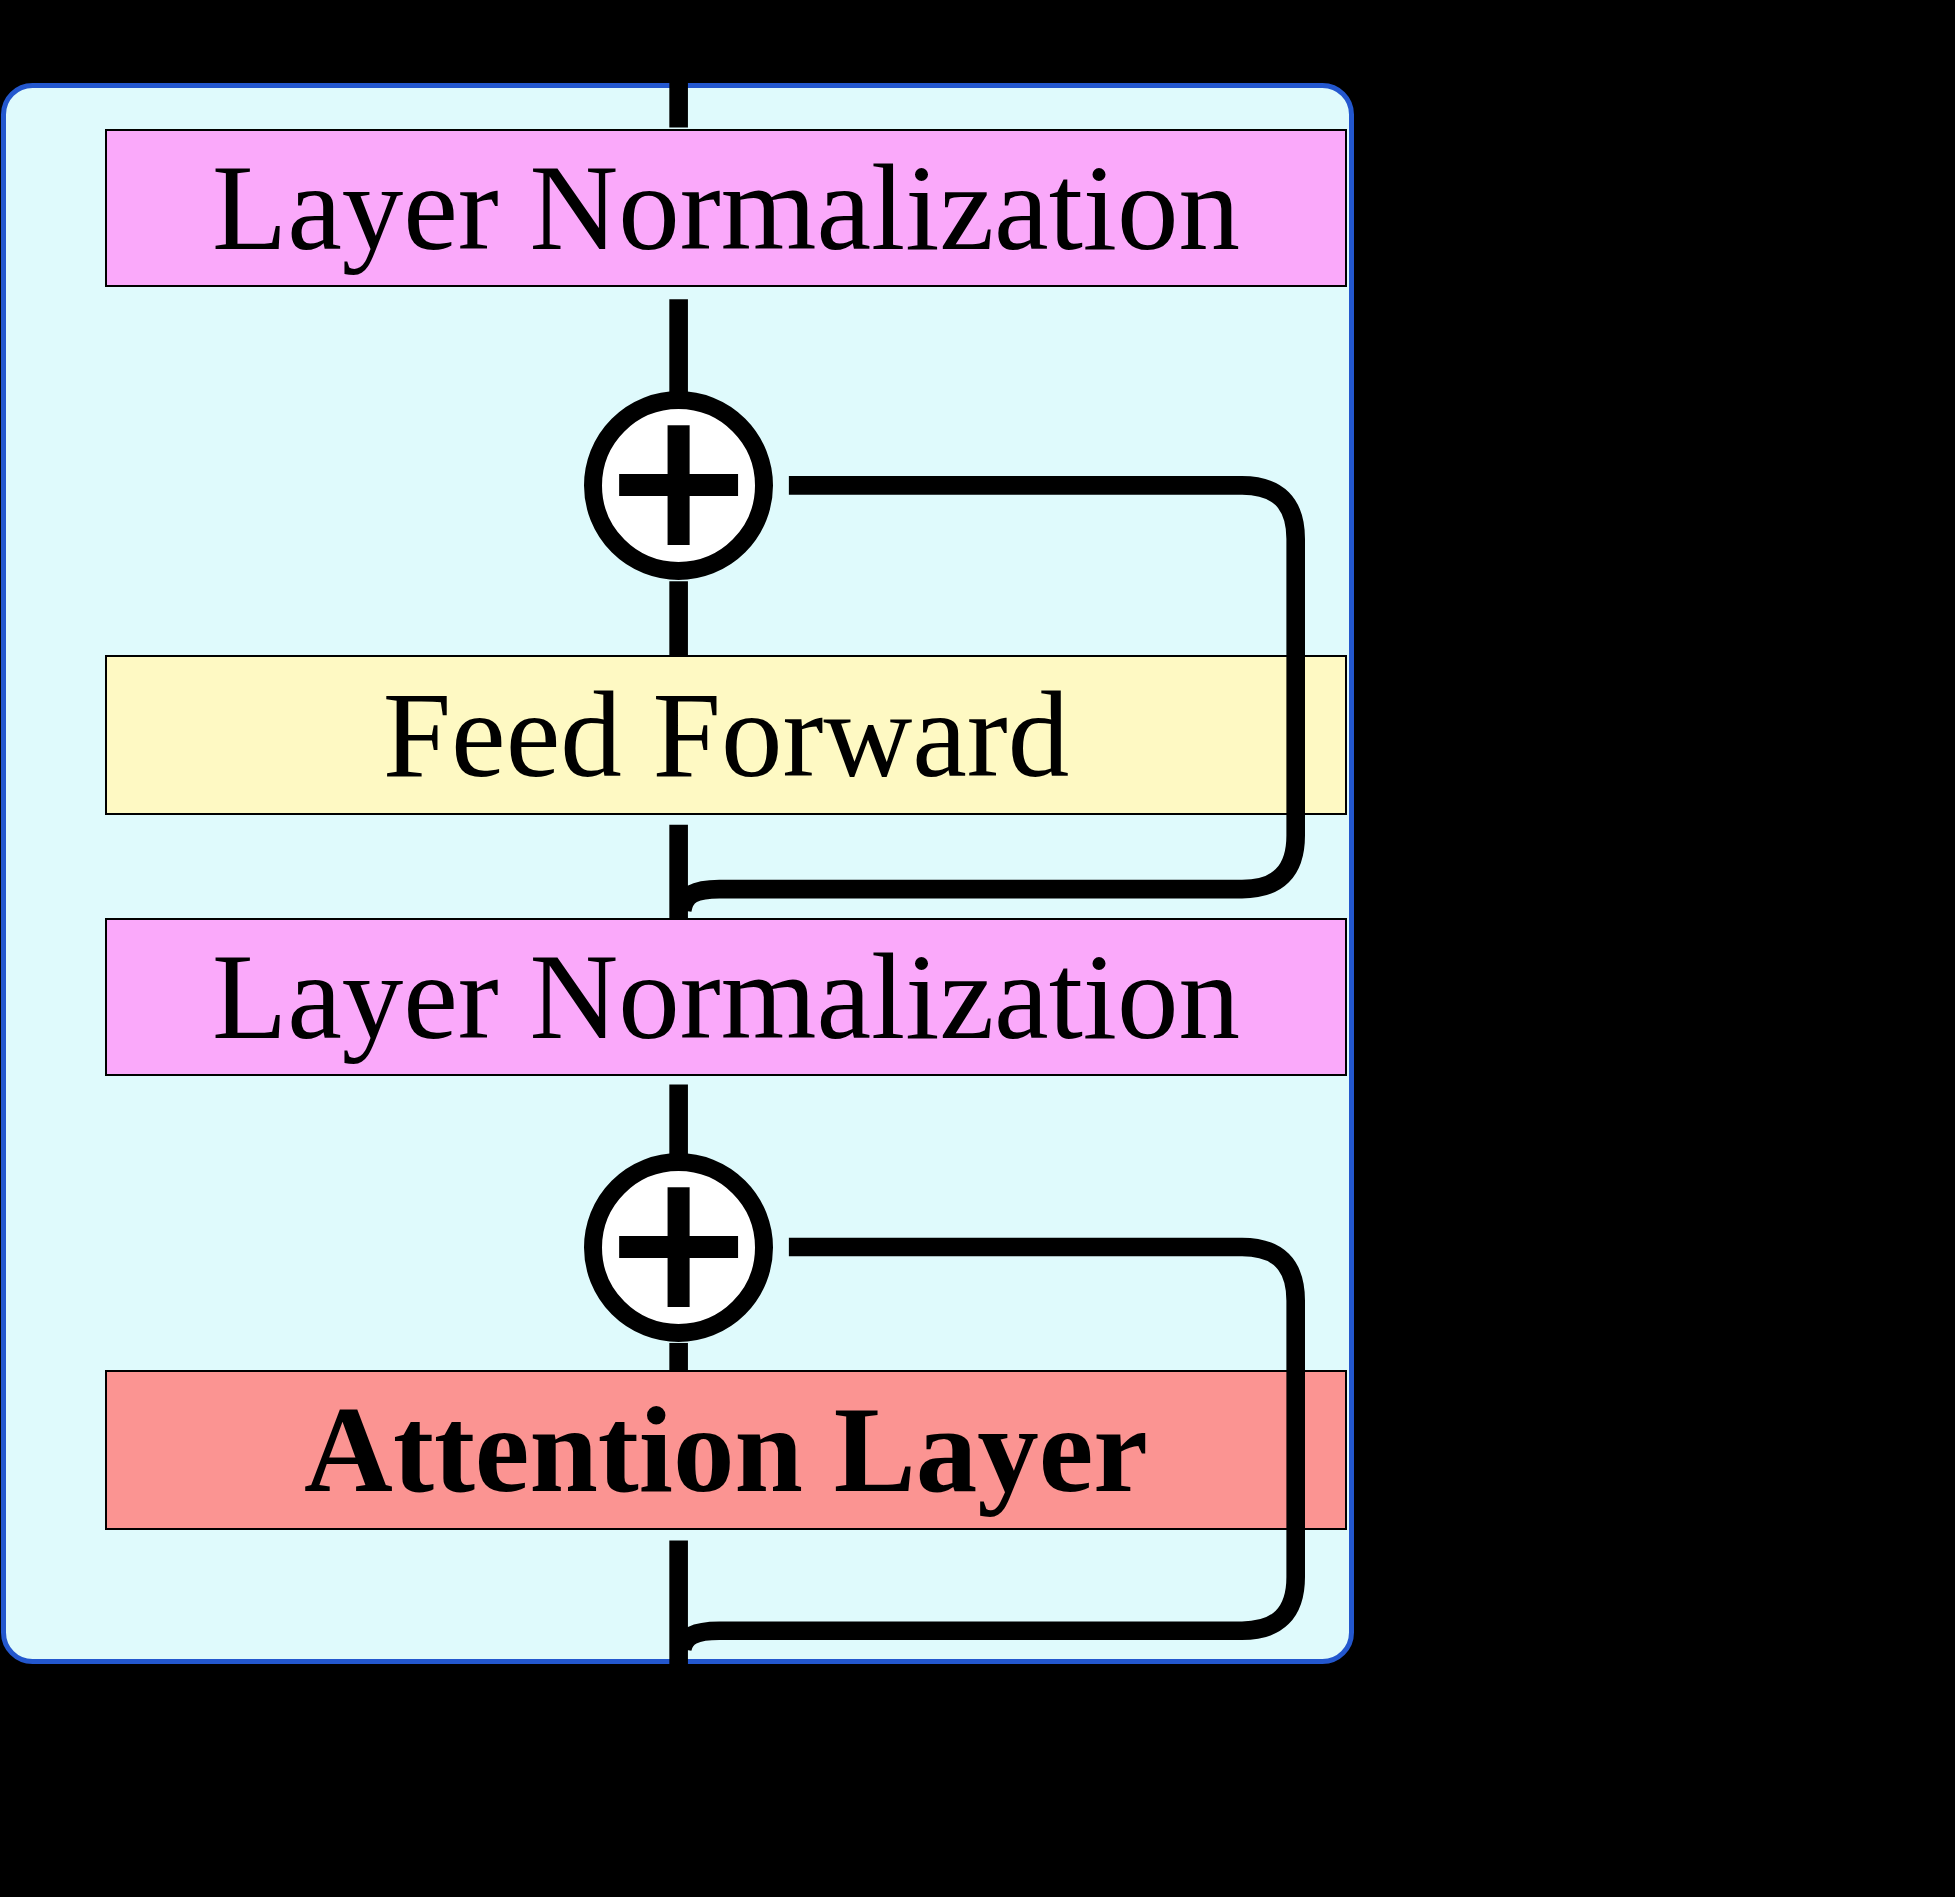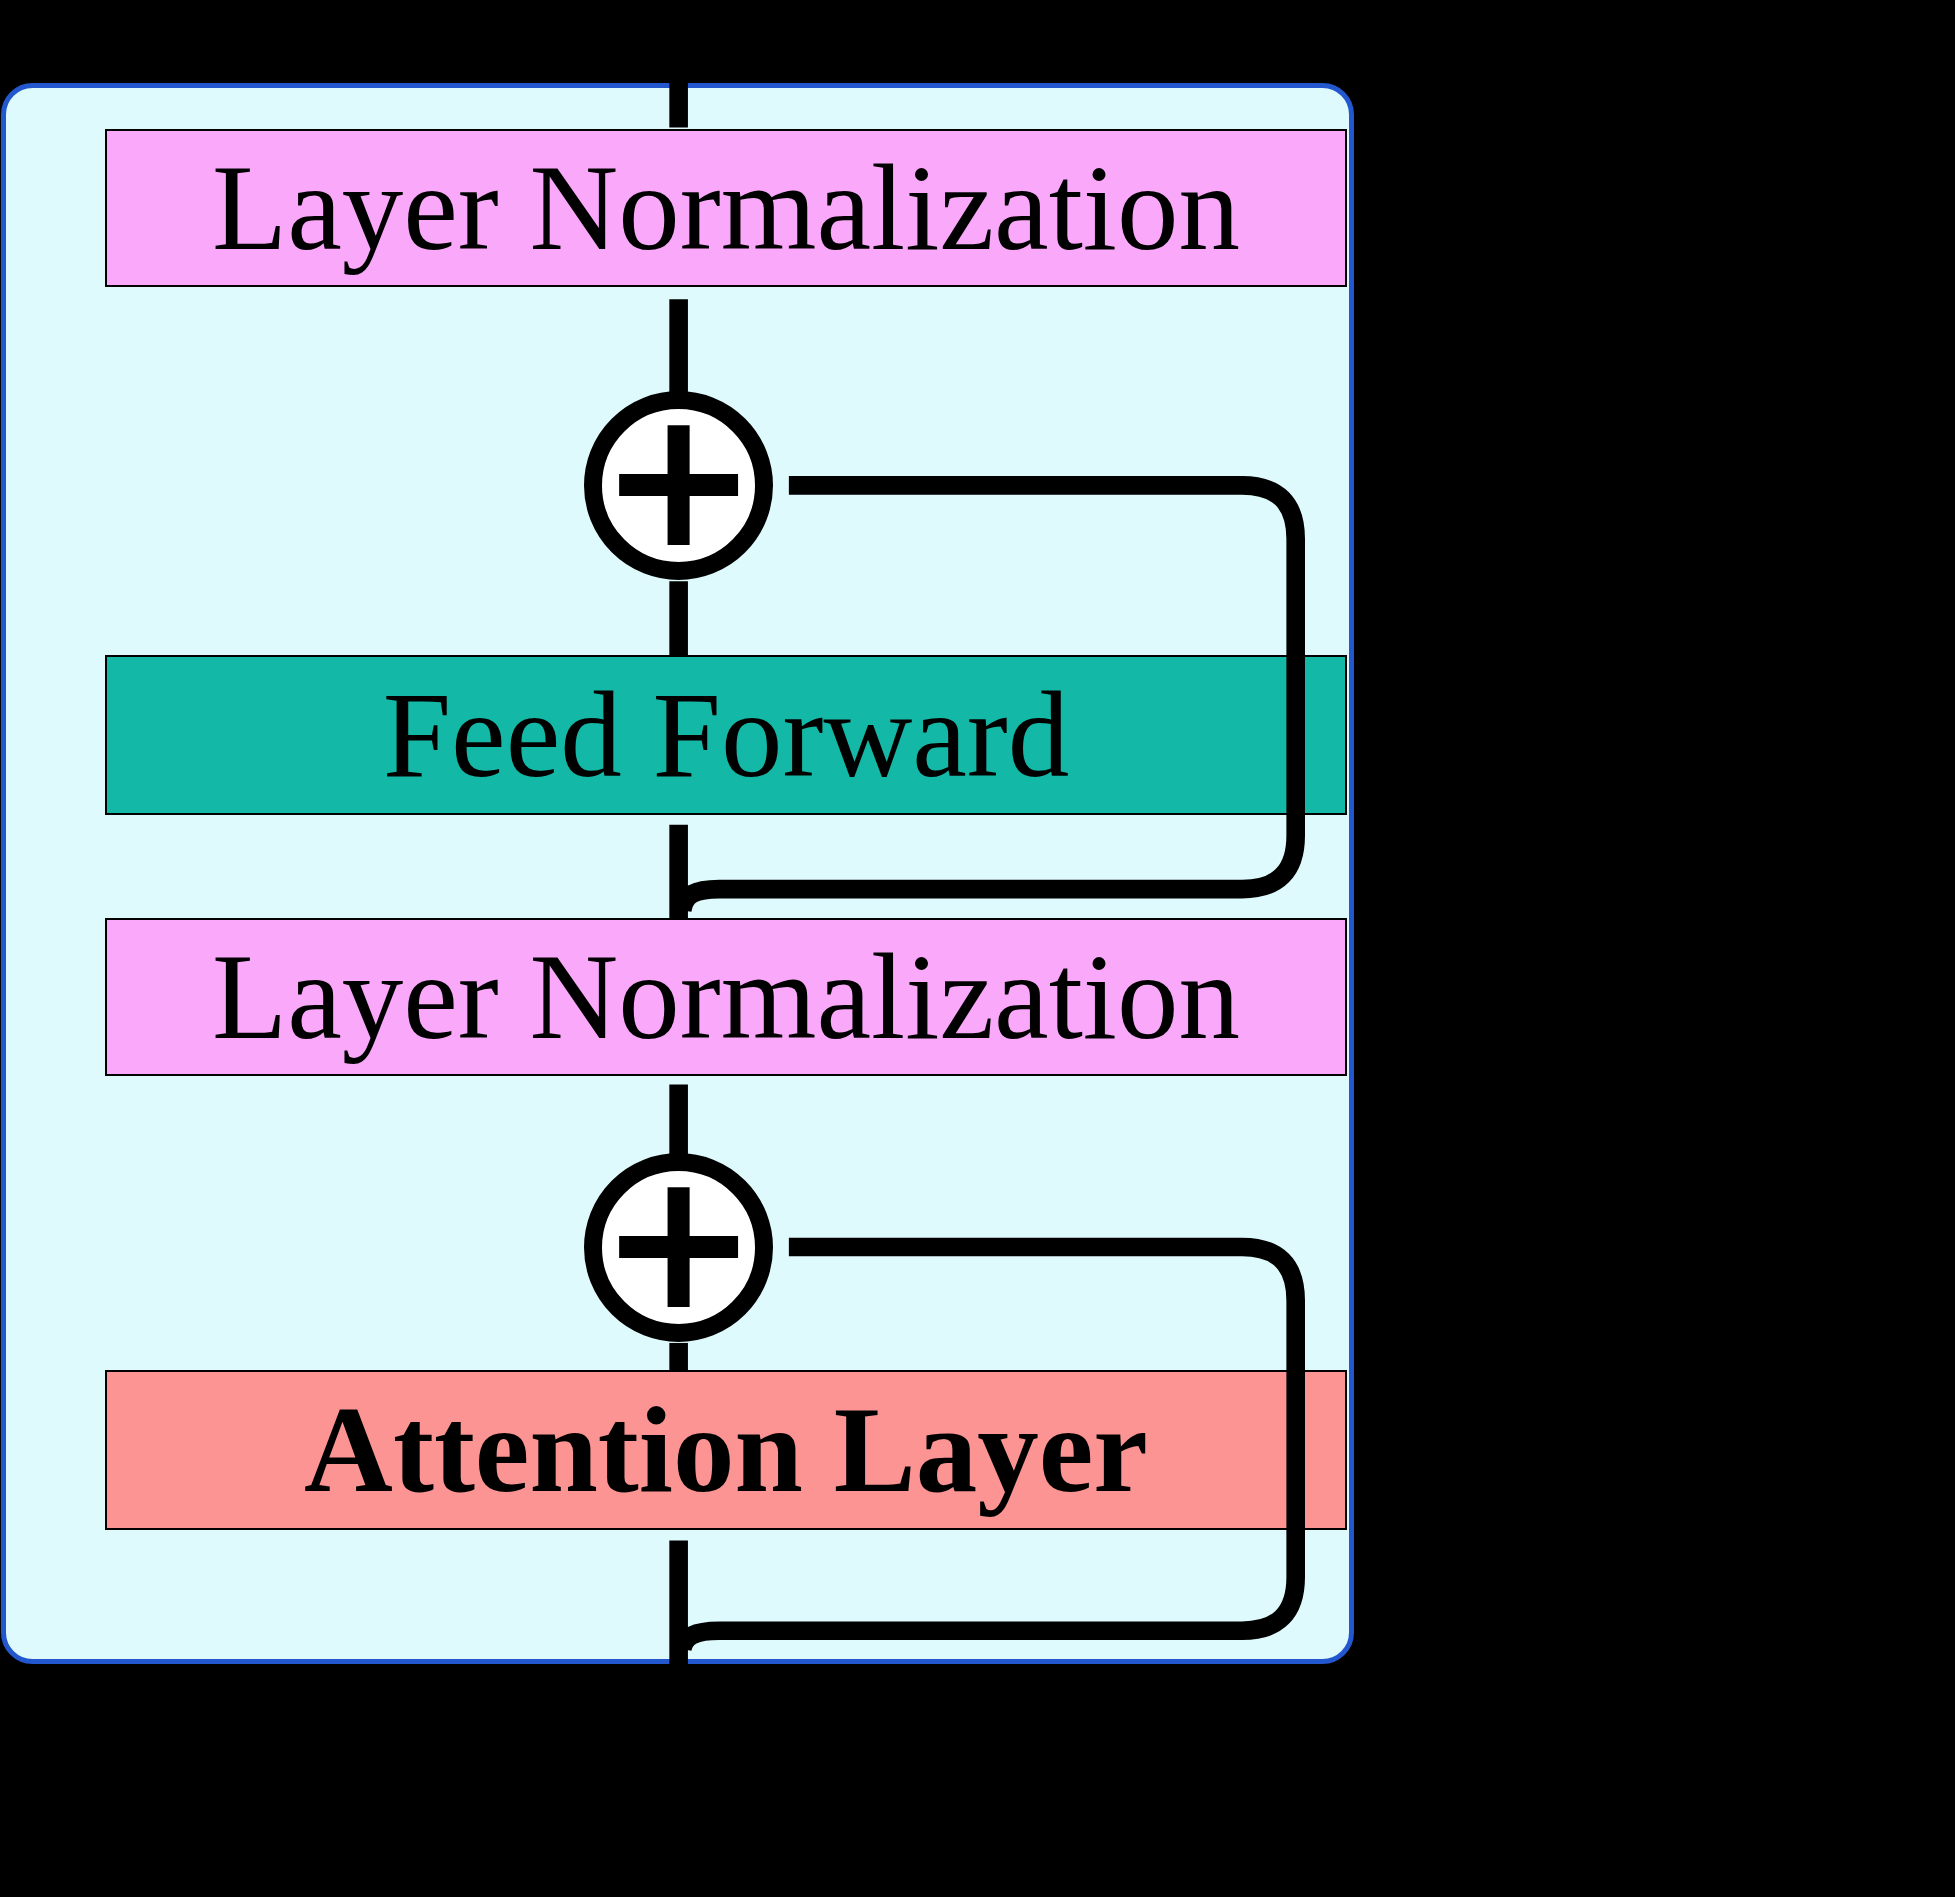--- a/index.html
+++ b/index.html
@@ -11,21 +11,21 @@
     position:absolute;left:1.4px;top:83px;width:1353px;height:1581px;
     box-sizing:border-box;background:#DFFAFC;border:5px solid #2357CE;border-radius:31.5px;
     z-index:1;
   }
   .block{
     position:absolute;left:105px;width:1242px;box-sizing:border-box;
     border:2.1px solid #000;display:flex;align-items:center;justify-content:center;
     font-size:123px;color:#000;z-index:2;white-space:nowrap;
   }
   .block-ln-top{top:129px;height:158px;background:#FAA9FA;}
-  .block-ff    {top:655px;height:160px;background:#14b8a6;}
+  .block-ff    {top:655px;height:160px;background:#fef9c3;}
   .block-ln-mid{top:918px;height:158px;background:#FAA9FA;}
   .block-attn  {top:1370px;height:160px;background:#FB9492;font-weight:bold;}
   .adder{
     position:absolute;left:584px;width:153px;height:153px;
     background:#FFFFFF;border:18px solid #000;border-radius:50%;
     display:flex;align-items:center;justify-content:center;z-index:3;
   }
   .adder-top{top:391px;}
   .adder-bottom{top:1153px;}
   .plus{

